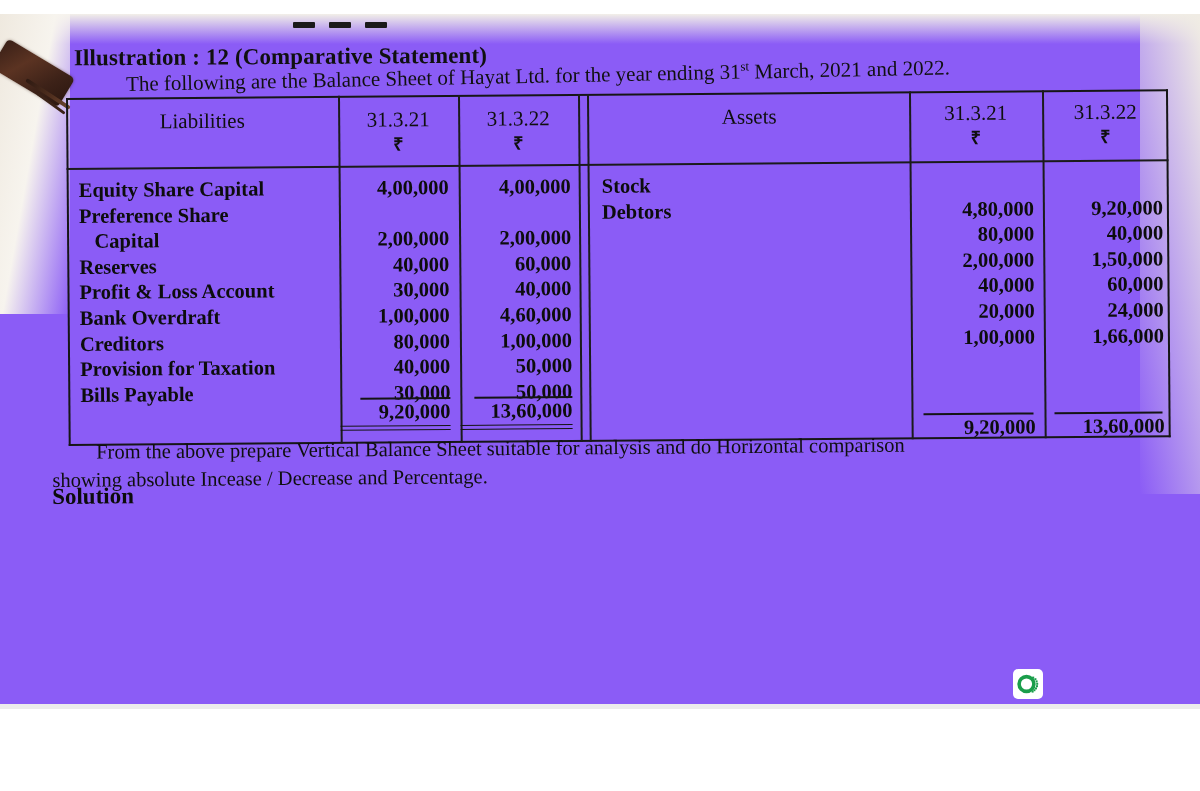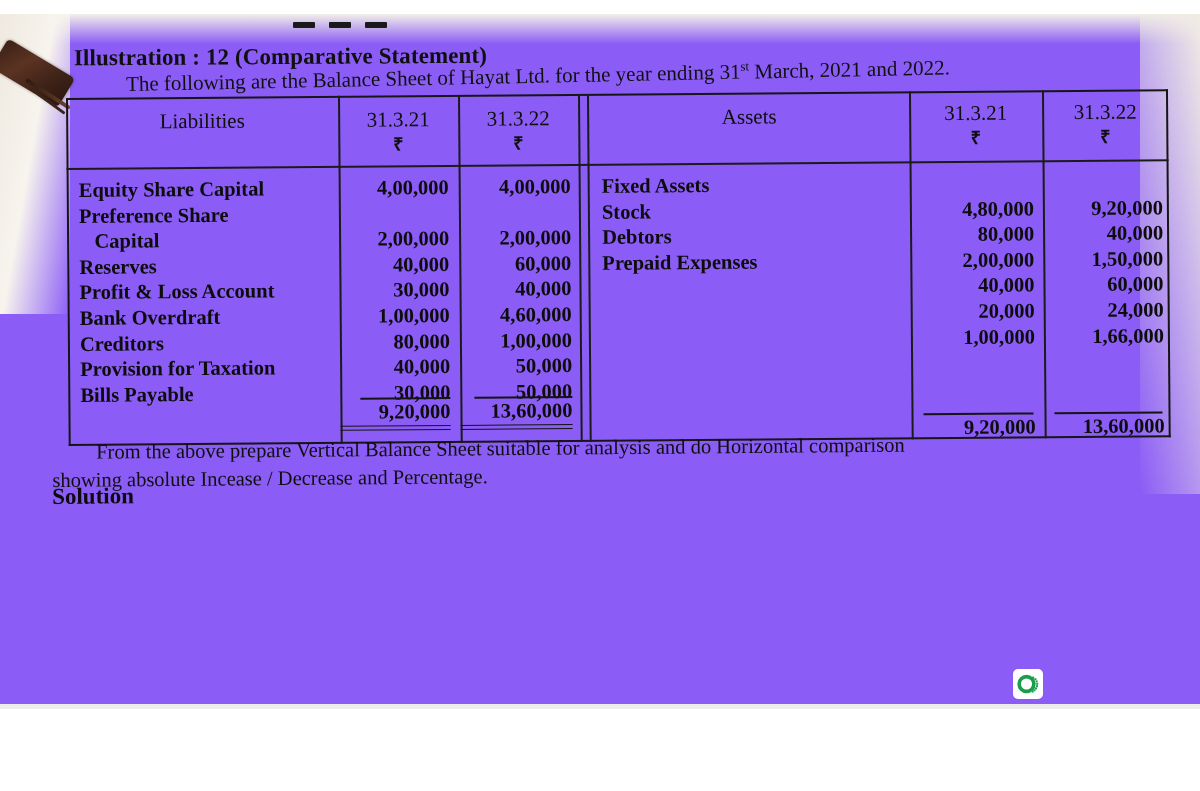--- a/index.html
+++ b/index.html
@@ -325,21 +325,21 @@
     <div class="total-rule" style="left:292px; top:302px; width:90px;"></div>
     <div class="amounts" id="liab-total-2021" style="left:272px; top:304px; width:110px;">9,20,000</div>
     <div class="total-dbl" style="left:272px; top:330px; width:110px;"></div>
     <div class="total-dbl" style="left:272px; top:334px; width:110px;"></div>
 
     <div class="total-rule" style="left:406px; top:302px; width:98px;"></div>
     <div class="amounts" id="liab-total-2022" style="left:392px; top:304px; width:112px;">13,60,000</div>
     <div class="total-dbl" style="left:392px; top:330px; width:112px;"></div>
     <div class="total-dbl" style="left:392px; top:334px; width:112px;"></div>
 
-    <div class="particulars" id="asset-particulars" style="left:535px; top:80px;"><span class="amt-row">Fixed Assets</span><span class="amt-row">Stock</span><span class="amt-row">Debtors</span><span class="amt-row">Prepaid Expenses</span></div>
+    <div class="particulars" id="asset-particulars" style="left:535px; top:80px;"><span class="amt-row">Stock</span><span class="amt-row">Debtors</span></div>
 
     <div class="amounts" id="asset-2021" style="left:843px; top:80px; width:124px;"><span class="amt-row blank">&nbsp;</span><span class="amt-row">4,80,000</span><span class="amt-row">80,000</span><span class="amt-row">2,00,000</span><span class="amt-row">40,000</span><span class="amt-row">20,000</span><span class="amt-row">1,00,000</span></div>
     <div class="amounts" id="asset-2022" style="left:976px; top:80px; width:120px;"><span class="amt-row blank">&nbsp;</span><span class="amt-row">9,20,000</span><span class="amt-row">40,000</span><span class="amt-row">1,50,000</span><span class="amt-row">60,000</span><span class="amt-row">24,000</span><span class="amt-row">1,66,000</span></div>
 
     <div class="total-rule" style="left:855px; top:322px; width:110px;"></div>
     <div class="amounts" id="asset-total-2021" style="left:843px; top:324px; width:124px;">9,20,000</div>
 
     <div class="total-rule" style="left:986px; top:322px; width:108px;"></div>
     <div class="amounts" id="asset-total-2022" style="left:976px; top:324px; width:120px;">13,60,000</div>
   </div>

